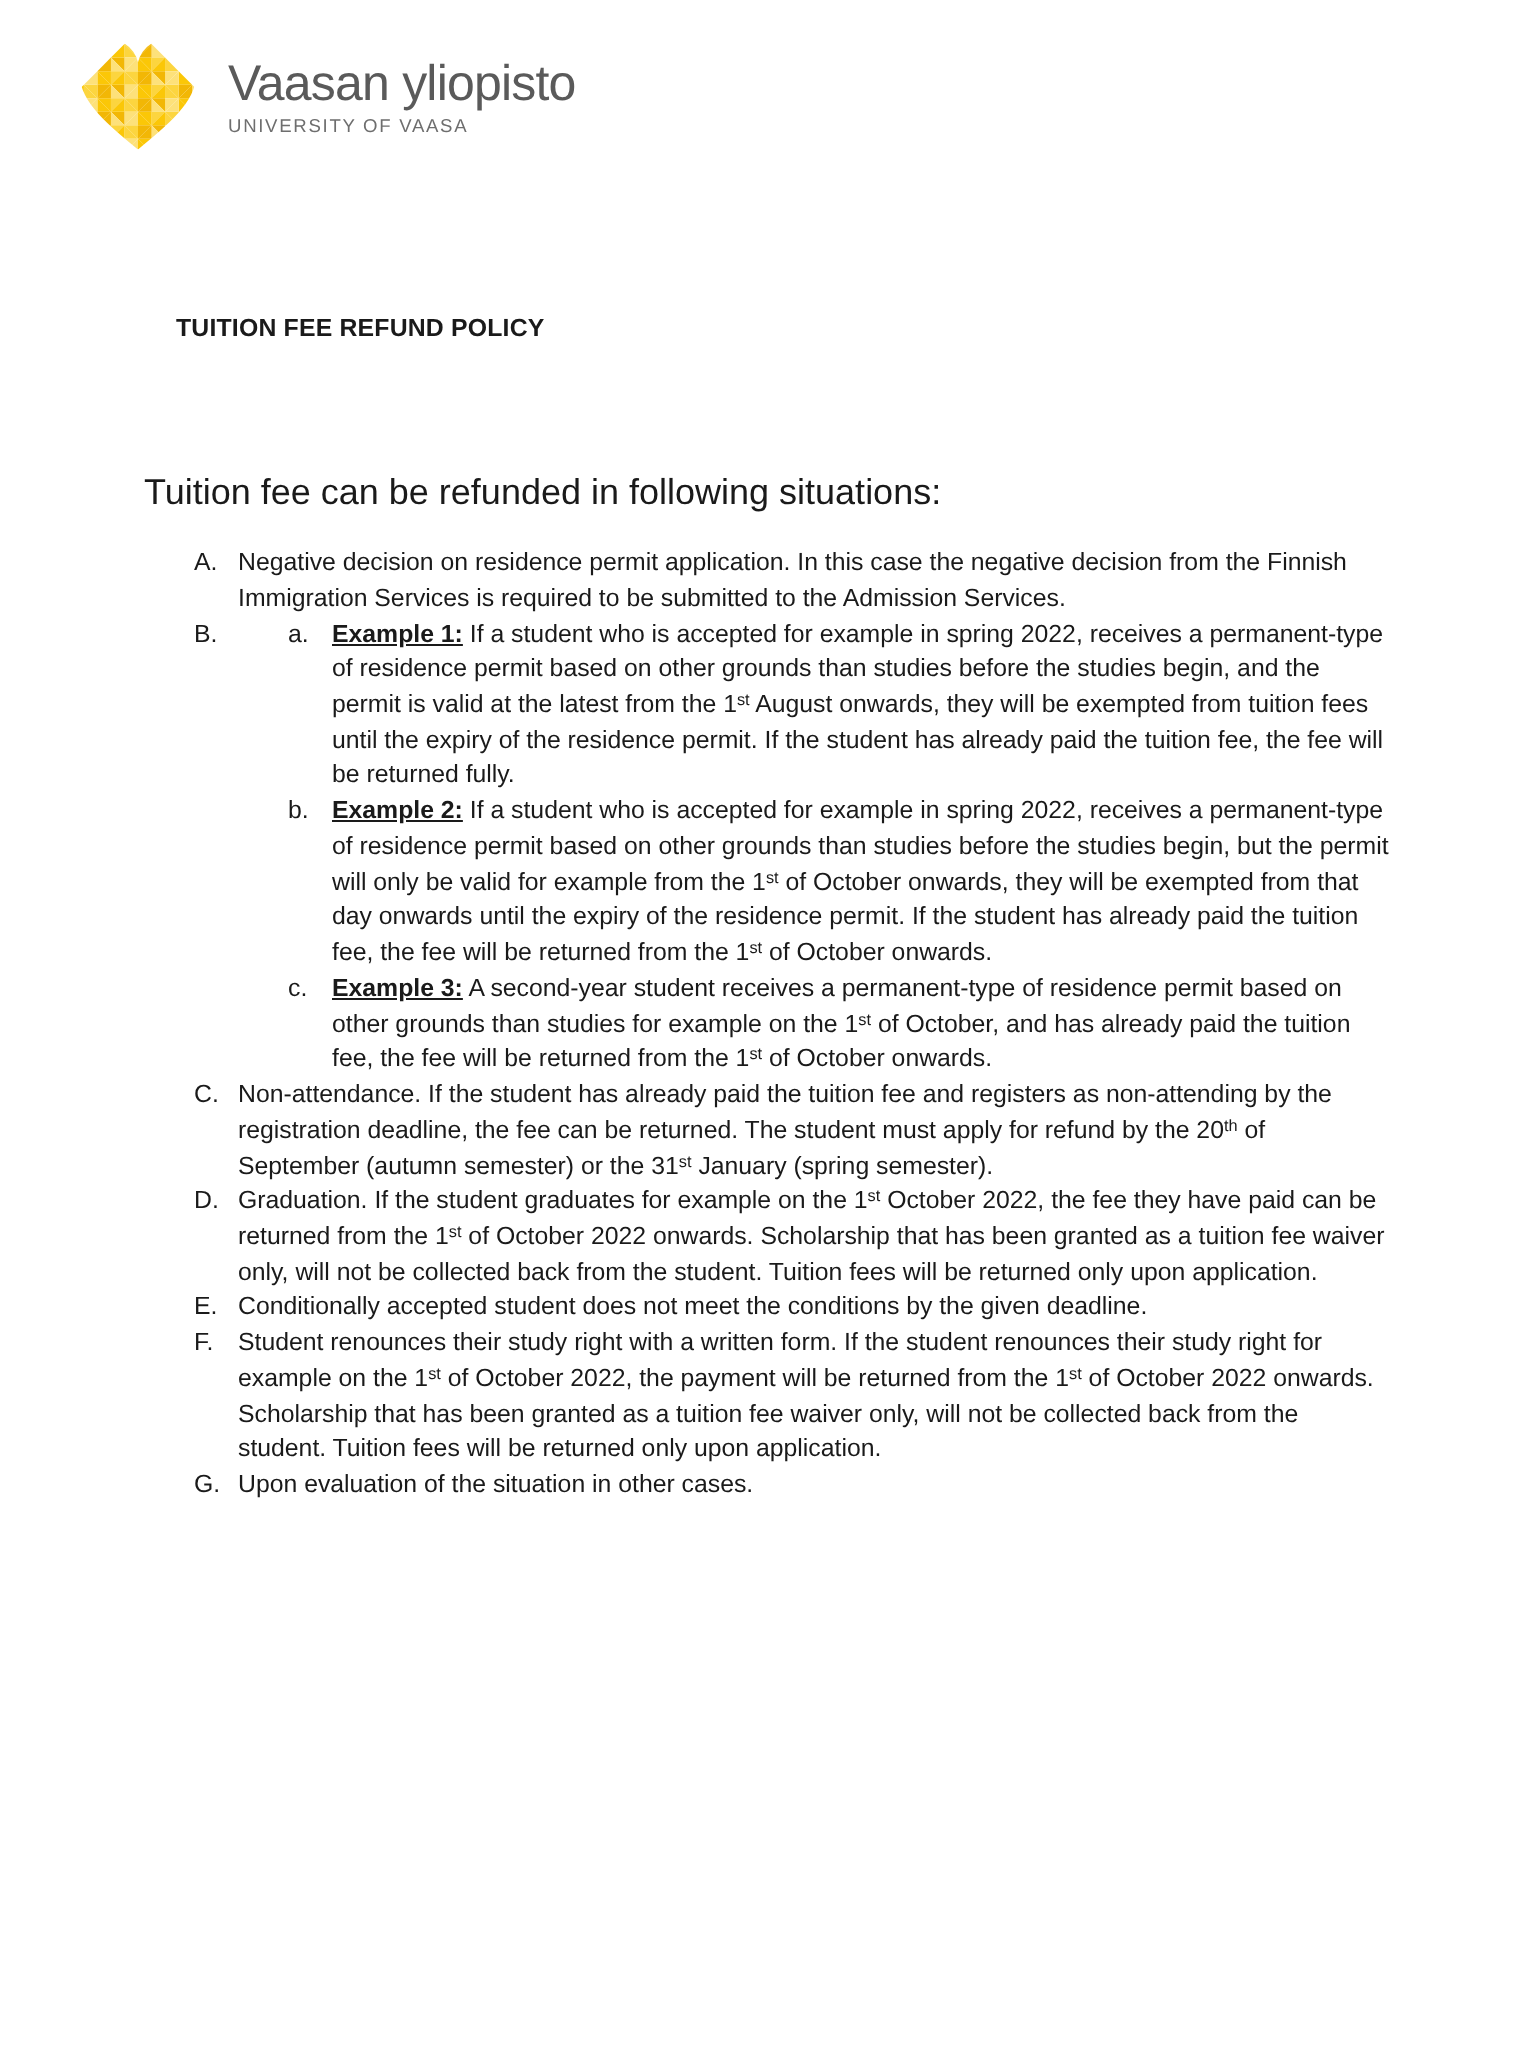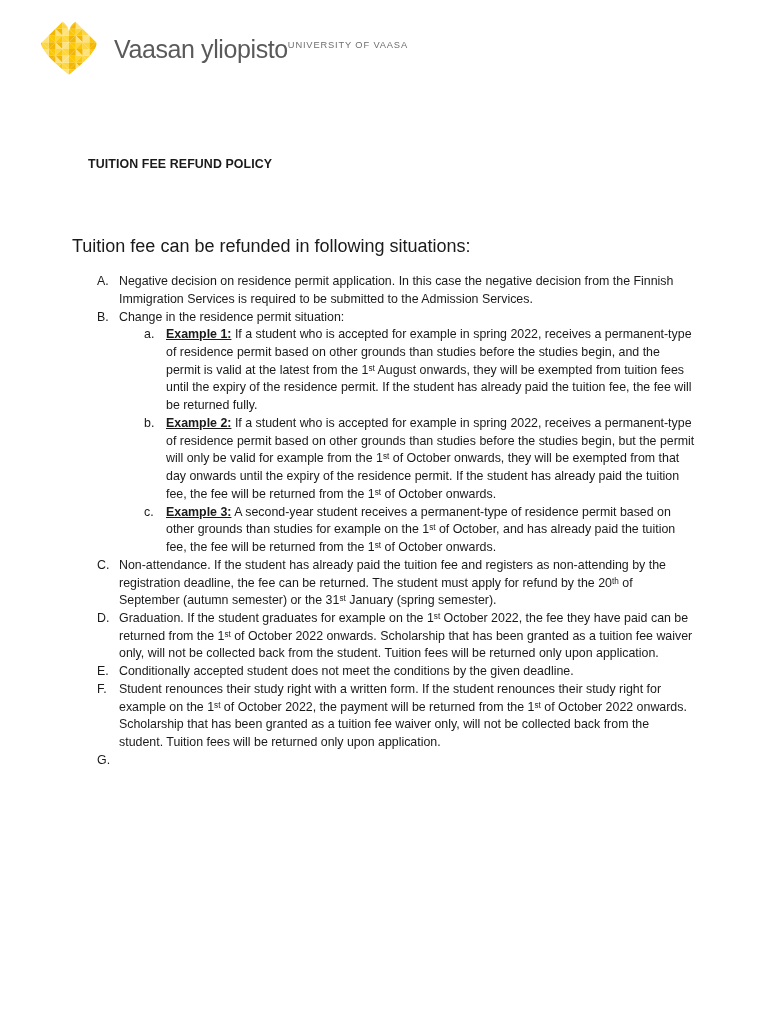--- a/index.html
+++ b/index.html
@@ -32,21 +32,21 @@
     align-items: center;
   }
   .logo-mark {
     width: 66px;
     height: 66px;
     flex: 0 0 auto;
   }
   .logo-text {
     margin-left: 12px;
     display: flex;
-    flex-direction: row;
+    flex-direction: column;
     justify-content: center;
     padding-top: 4px;
   }
   .logo-title {
     font-size: 25px;
     color: #5a5a5a;
     letter-spacing: -0.4px;
     line-height: 1;
     font-weight: 400;
   }
@@ -215,21 +215,20 @@
 
     <ol class="level1">
 
       <li>
         <span class="marker">A.</span>
         <span class="para">Negative decision on residence permit application. In this case the negative decision from the Finnish Immigration Services is required to be submitted to the Admission Services.</span>
       </li>
 
       <li>
         <span class="marker">B.</span>
-        <span class="para">Change in the residence permit situation:</span>
 
         <ol class="level2">
 
           <li>
             <span class="marker">a.</span>
             <span class="para"><b>Example 1:</b><span> If a student who is accepted for example in spring 2022, receives a permanent-type of residence permit based on other grounds than studies before the studies begin, and the permit is valid at the latest from the 1</span><sup>st</sup><span> August onwards, they will be exempted from tuition fees until the expiry of the residence permit. If the student has already paid the tuition fee, the fee will be returned fully.</span></span>
           </li>
 
           <li>
             <span class="marker">b.</span>
@@ -258,17 +257,18 @@
         <span class="para">Conditionally accepted student does not meet the conditions by the given deadline.</span>
       </li>
 
       <li>
         <span class="marker">F.</span>
         <span class="para"><span>Student renounces their study right with a written form. If the student renounces their study right for example on the 1</span><sup>st</sup><span> of October 2022, the payment will be returned from the 1</span><sup>st</sup><span> of October 2022 onwards. Scholarship that has been granted as a tuition fee waiver only, will not be collected back from the student. Tuition fees will be returned only upon application.</span></span>
       </li>
 
       <li>
         <span class="marker">G.</span>
+        <span class="para">Upon evaluation of the situation in other cases.</span>
       </li>
 
     </ol>
   </div>
 </div>
 
 </body></html>

